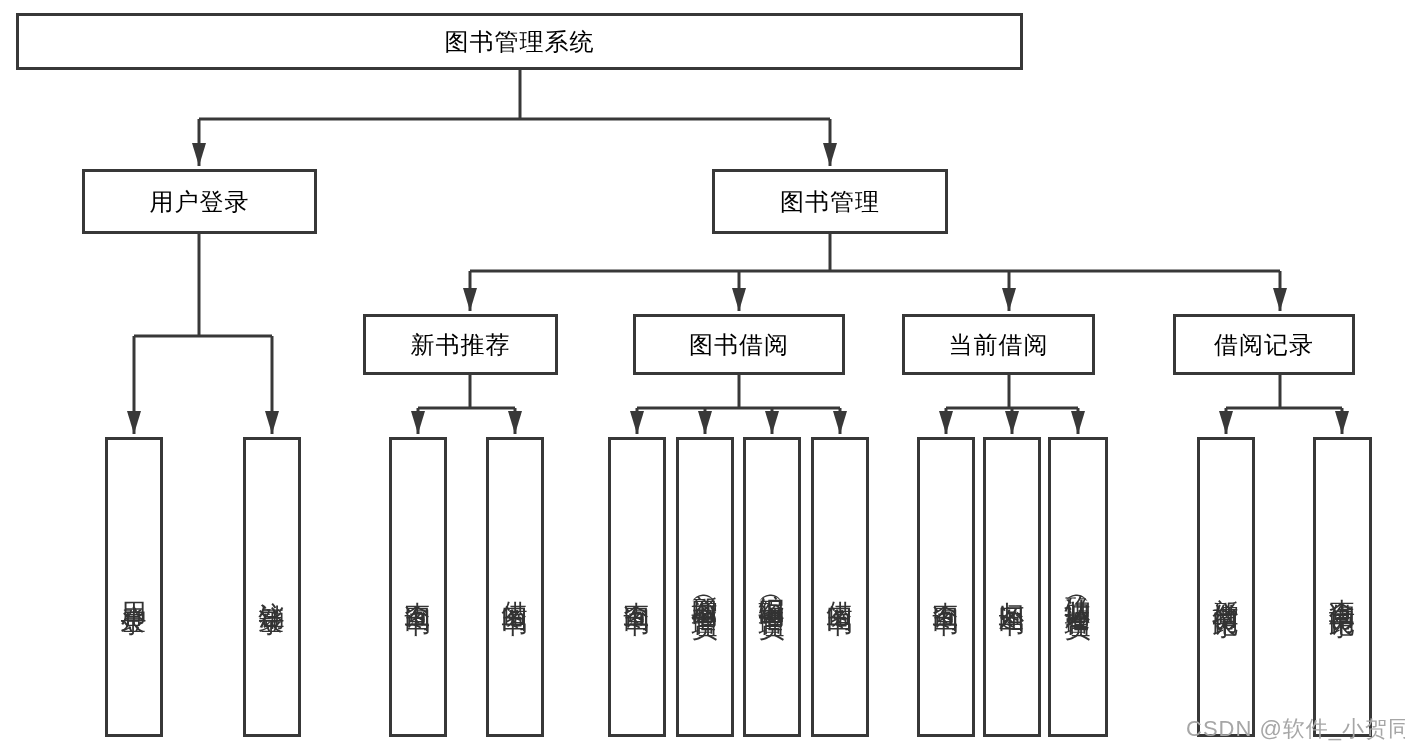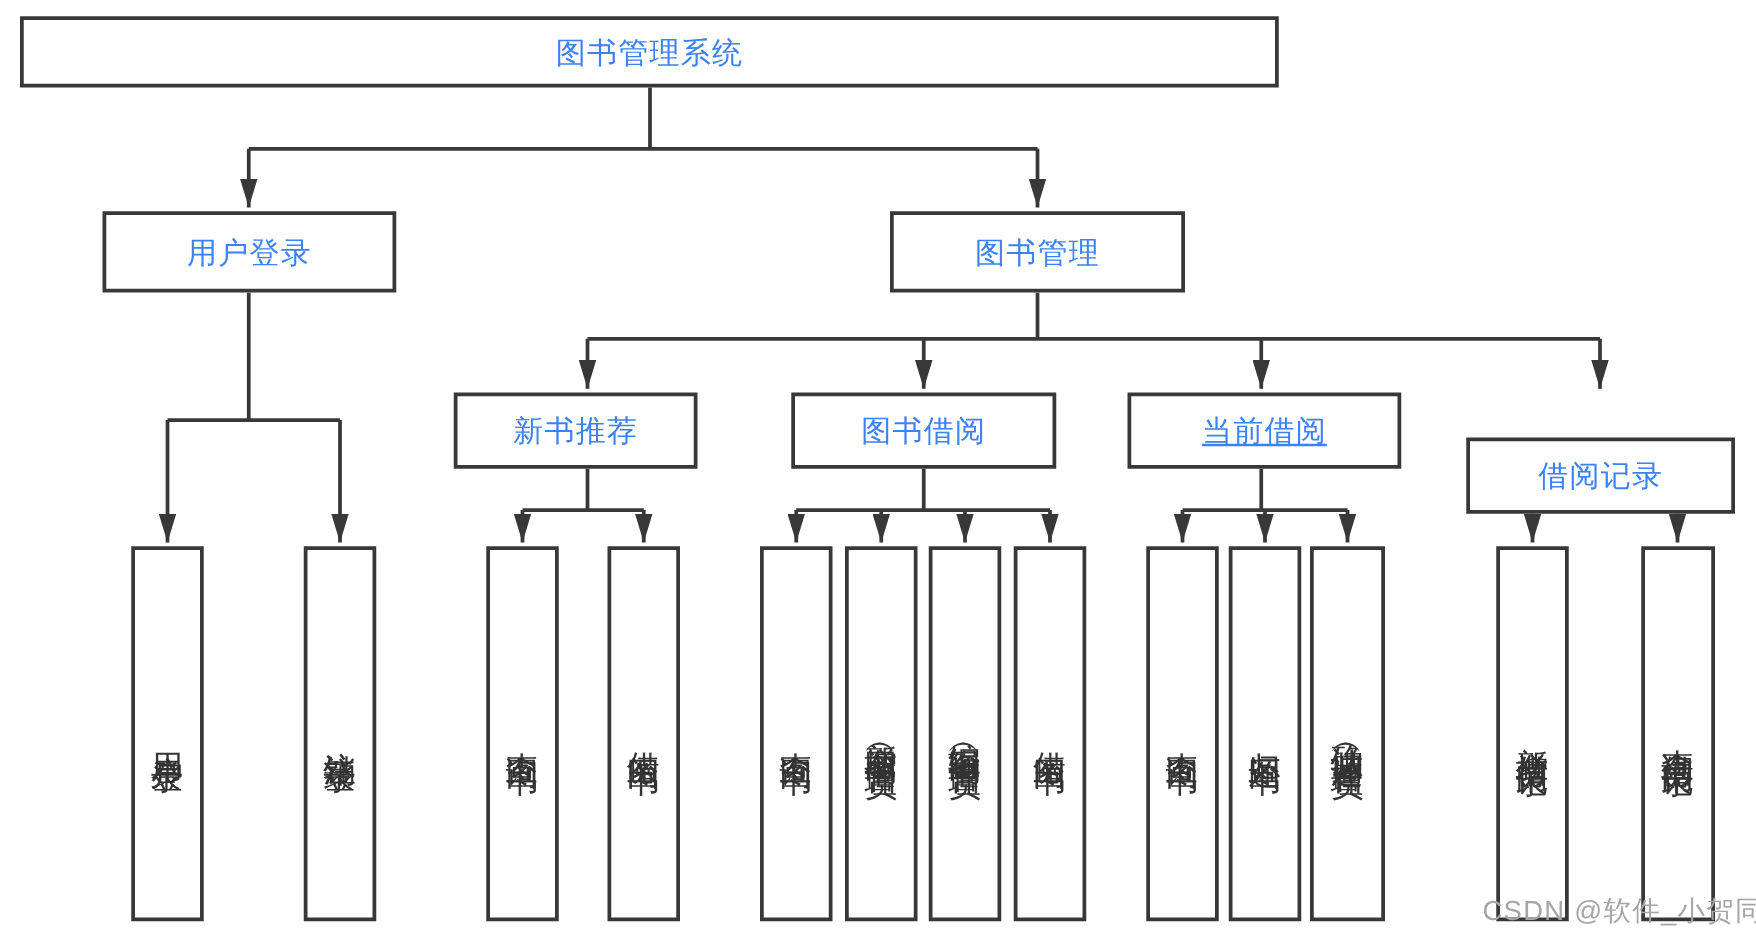--- a/index.html
+++ b/index.html
@@ -12,21 +12,21 @@
   }
   #connectors{position:absolute;left:0;top:0;z-index:1;}
   .ln{fill:none;stroke:#383838;stroke-width:3;}
   .arr{marker-end:url(#arrowhead);}
   .hbox{
     position:absolute;z-index:2;
     box-sizing:border-box;
     border:3px solid #383838;
     background:#ffffff;
     display:flex;align-items:center;justify-content:center;
-    color:#3b82f6;font-size:24px;letter-spacing:1px;
+    color:#000000;font-size:24px;letter-spacing:1px;
     white-space:nowrap;
   }
   .vbox{
     position:absolute;z-index:2;
     box-sizing:border-box;
     border:3px solid #383838;
     background:#ffffff;
     top:437px;height:300px;width:58px;
     display:flex;align-items:center;justify-content:center;
     color:#333333;
@@ -108,24 +108,24 @@
   <div class="hbox" style="left:712px;top:169px;width:236px;height:65px;justify-content:center;">
     <span>图书管理</span>
   </div>
 
   <div class="hbox" style="left:363px;top:314px;width:195px;height:61px;">
     <span>新书推荐</span>
   </div>
   <div class="hbox" style="left:633px;top:314px;width:212px;height:61px;">
     <span>图书借阅</span>
   </div>
-  <div class="hbox" style="left:902px;top:314px;width:219px;height:61px;text-decoration:underline;">
+  <div class="hbox" style="left:902px;top:314px;width:193px;height:61px;">
     <span>当前借阅</span>
   </div>
-  <div class="hbox" style="left:1173px;top:314px;width:215px;height:61px;margin-top:36px;">
+  <div class="hbox" style="left:1173px;top:314px;width:182px;height:61px;">
     <span>借阅记录</span>
   </div>
 
   <div class="vbox" style="left:105px;">
     <span>用户登录</span>
   </div>
   <div class="vbox" style="left:243px;">
     <span>注销登录</span>
   </div>
 

